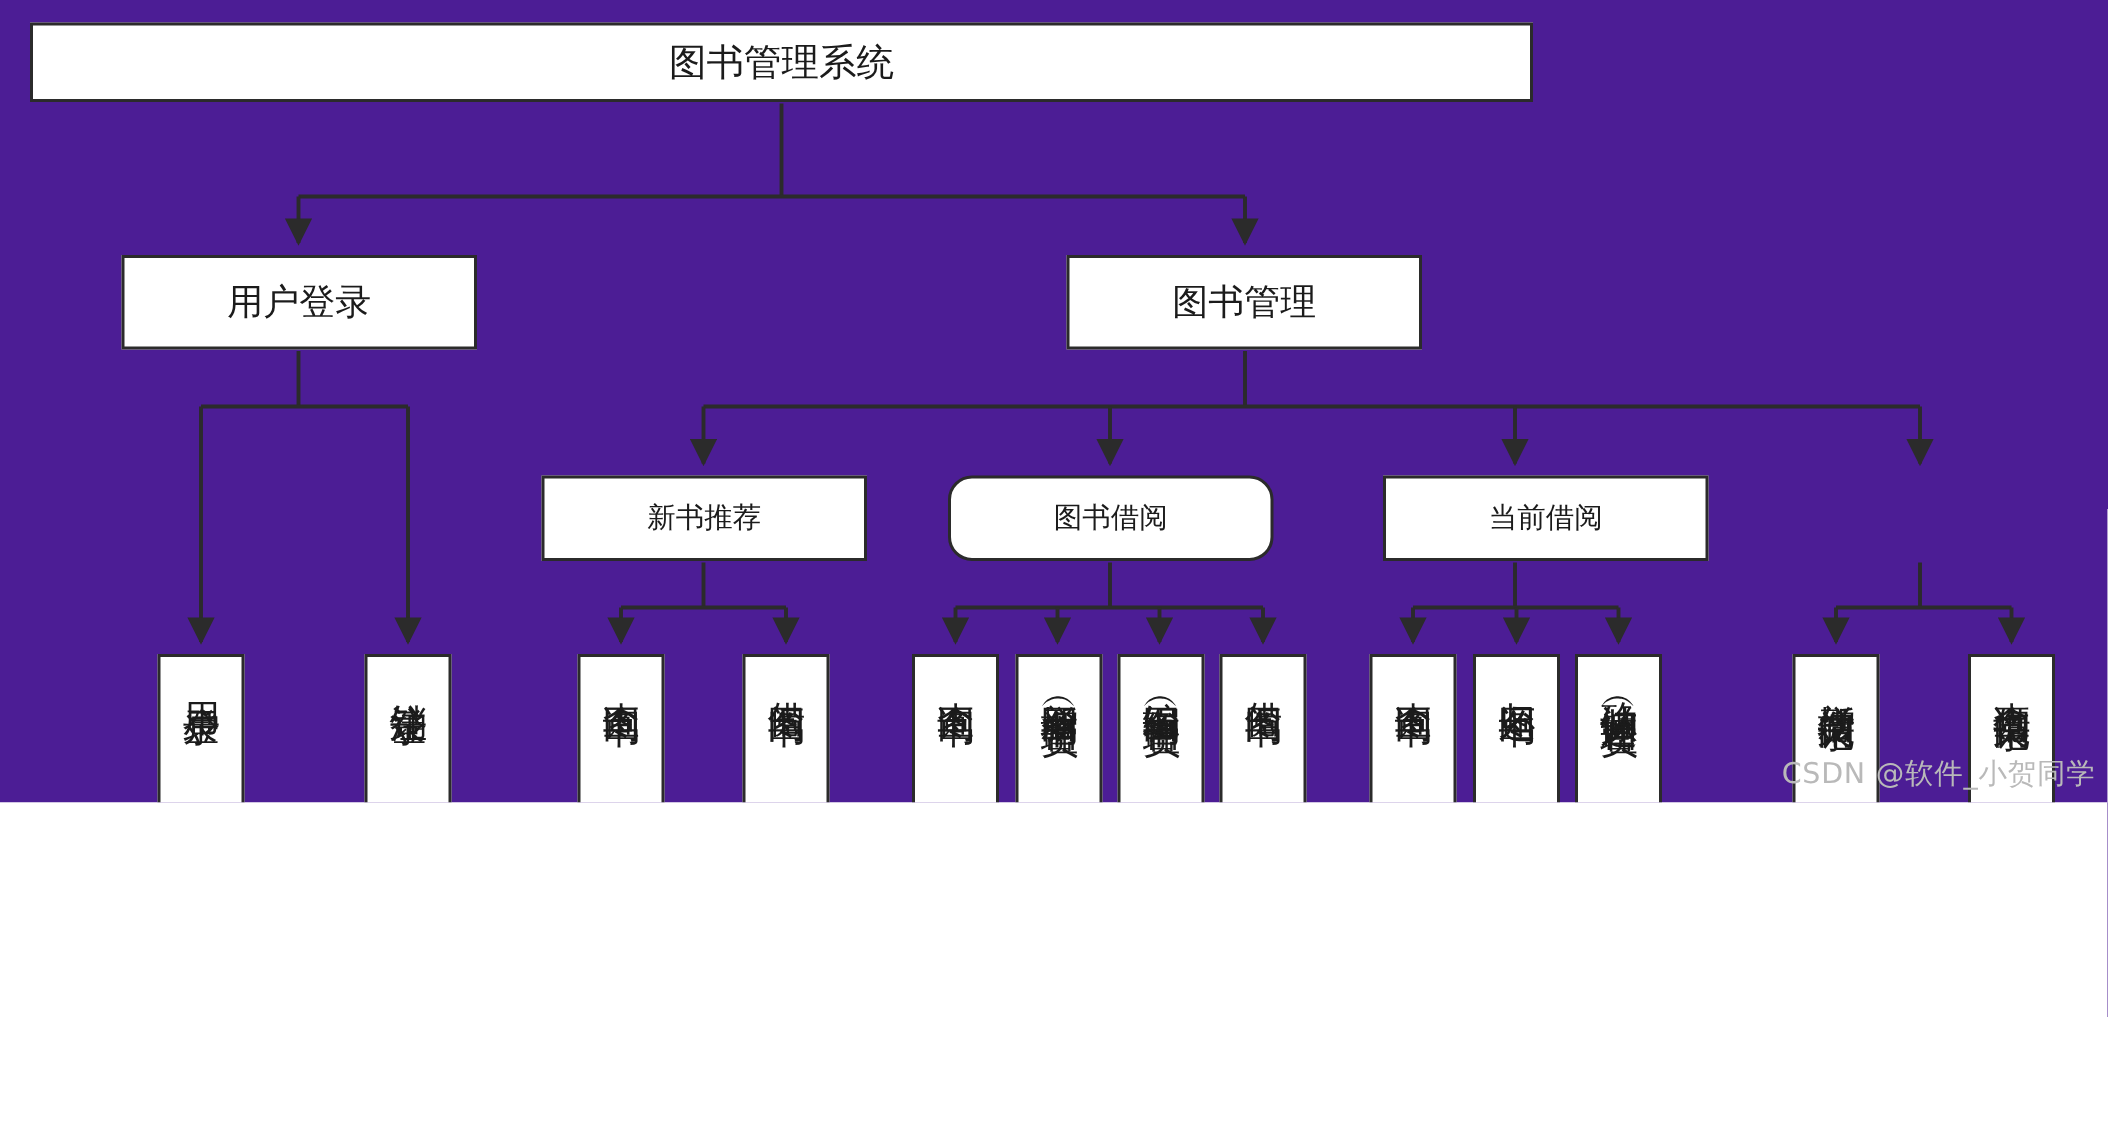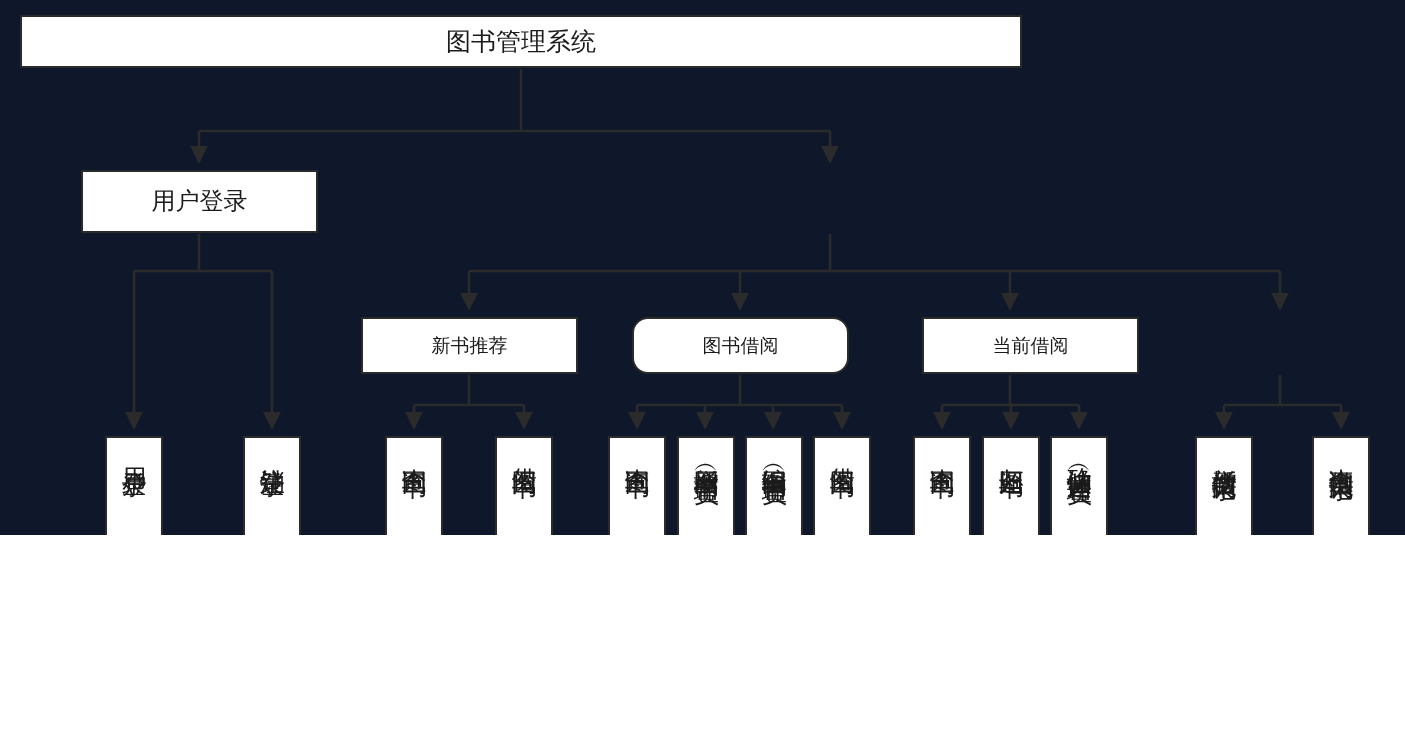--- a/index.html
+++ b/index.html
@@ -8,21 +8,21 @@
     padding: 0;
     background: #ffffff;
   }
   body {
     font-family: "DejaVu Sans", "Liberation Sans", sans-serif;
   }
   #diagram-root {
     position: relative;
     width: 1405px;
     height: 535px;
-    background: #0f172a;
+    background: #4c1d95;
     overflow: hidden;
   }
   #diagram-svg {
     position: absolute;
     left: 0;
     top: 0;
     width: 1405px;
     height: 747px;
   }
   .node {
@@ -122,20 +122,23 @@
     </g>
   </svg>
 
   <div class="node node-root" style="left:20px; top:15px; width:1002px; height:53px;">
     <span class="node-label">图书管理系统</span>
   </div>
 
   <div class="node node-l2" style="left:81px; top:170px; width:237px; height:63px;">
     <span class="node-label">用户登录</span>
   </div>
+  <div class="node node-l2" style="left:711px; top:170px; width:237px; height:63px;">
+    <span class="node-label">图书管理</span>
+  </div>
 
   <div class="node node-l3" style="left:361px; top:317px; width:217px; height:57px;">
     <span class="node-label">新书推荐</span>
   </div>
   <div class="node node-l3" style="left:632px; top:317px; width:217px; height:57px;border-radius:16px;">
     <span class="node-label">图书借阅</span>
   </div>
   <div class="node node-l3" style="left:922px; top:317px; width:217px; height:57px;">
     <span class="node-label">当前借阅</span>
   </div>
@@ -177,14 +180,15 @@
     <span class="node-label">确认归还（管理员）</span>
   </div>
 
   <div class="node node-leaf" style="left:1195px; top:436px; width:58px; height:299px;">
     <span class="node-label">新增借阅记录</span>
   </div>
   <div class="node node-leaf" style="left:1312px; top:436px; width:58px; height:299px;">
     <span class="node-label">查询借阅记录</span>
   </div>
 
+  <div id="watermark">CSDN @软件_小贺同学</div>
 
 </div>
 
 </body></html>

